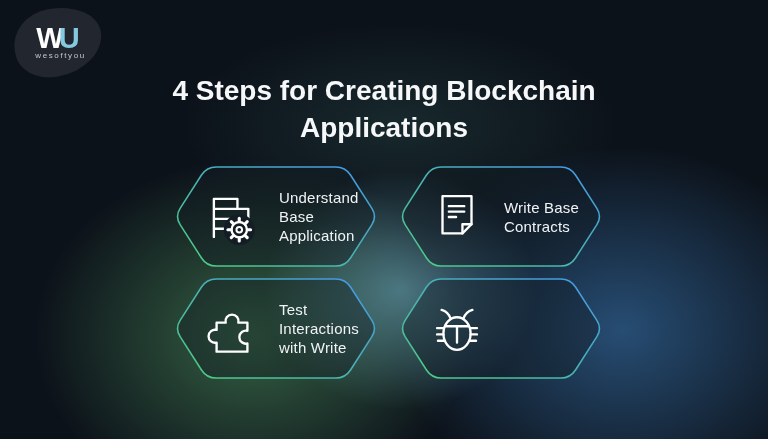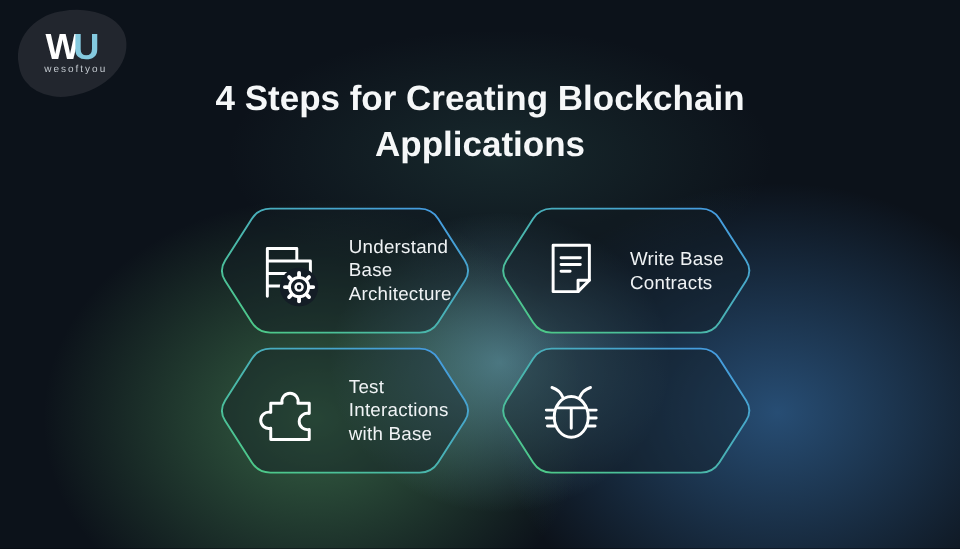--- a/index.html
+++ b/index.html
@@ -22,21 +22,21 @@
     transform:rotate(-10deg);
     display:flex;flex-direction:column;align-items:center;justify-content:center;
   }
   .logo-wu{font-weight:bold;font-size:29px;line-height:26px;letter-spacing:-1px;transform:rotate(10deg);}
   .logo-wu .w{color:#ffffff;}
   .logo-wu .u{color:#84c9df;margin-left:-4px;}
   .logo-name{font-size:8px;letter-spacing:1.6px;color:#c3c9cf;transform:rotate(10deg);margin-top:0;}
 
   
   .title{
-    position:absolute;top:56px;left:0;right:0;margin:4px auto;
+    position:absolute;top:56px;left:0;right:0;margin:16px auto;
     width:470px;text-align:center;
     color:#f5f7f8;font-size:28px;font-weight:bold;line-height:37px;
     white-space:normal;
   }
 
   
   .grid{
     position:absolute;left:171px;top:165px;
     display:grid;grid-template-columns:210px 210px;
     column-gap:15px;row-gap:9px;
@@ -93,21 +93,21 @@
             <line x1="33.6" y1="52.4" x2="31.2" y2="54.8"></line>
             <line x1="31" y1="46" x2="27.5" y2="46"></line>
             <line x1="33.6" y1="39.6" x2="31.2" y2="37.2"></line>
             <line x1="40" y1="37" x2="40" y2="33.5"></line>
             <line x1="46.4" y1="39.6" x2="48.8" y2="37.2"></line>
           </g>
           <circle cx="40" cy="46" r="3.1" stroke-width="2.2"></circle>
         </svg>
         <div class="step-label">Understand
 Base
-Architecture</div>
+Application</div>
       </div>
     </div>
 
     <div class="card">
       <svg class="hex" viewBox="-2 -2 214 107">
         <path d="M5.4 59.9 Q0 51.5 5.4 43.1 L27.6 8.4 Q33 0 43 0 L167 0 Q177 0 182.4 8.4 L204.6 43.1 Q210 51.5 204.6 59.9 L182.4 94.6 Q177 103 167 103 L43 103 Q33 103 27.6 94.6 Z" stroke="url(#hexStroke)" stroke-width="1.6" fill="rgba(18,28,34,0.40)"></path>
       </svg>
       <div class="card-body">
         <svg class="step-icon" viewBox="0 0 64 64" fill="none" stroke="#ffffff" stroke-width="2.6" stroke-linecap="round" stroke-linejoin="round">
           <path d="M16 9 H48 V40 L38 50 H16 Z"></path>
@@ -122,21 +122,21 @@
     <div class="card">
       <svg class="hex" viewBox="-2 -2 214 107">
         <path d="M5.4 59.9 Q0 51.5 5.4 43.1 L27.6 8.4 Q33 0 43 0 L167 0 Q177 0 182.4 8.4 L204.6 43.1 Q210 51.5 204.6 59.9 L182.4 94.6 Q177 103 167 103 L43 103 Q33 103 27.6 94.6 Z" stroke="url(#hexStroke)" stroke-width="1.6" fill="rgba(18,28,34,0.40)"></path>
       </svg>
       <div class="card-body">
         <svg class="step-icon" viewBox="0 0 64 64" fill="none" stroke="#ffffff" stroke-width="2.6" stroke-linecap="round" stroke-linejoin="round">
           <path d="M15 25 H25 A7.2 7.2 0 1 1 39 25 H49 V34 A7.2 7.2 0 1 0 49 48 V57 H15 V47 A7.2 7.2 0 1 1 15 33 Z"></path>
         </svg>
         <div class="step-label">Test
 Interactions
-with Base</div>
+with Write</div>
       </div>
     </div>
 
     <div class="card">
       <svg class="hex" viewBox="-2 -2 214 107">
         <path d="M5.4 59.9 Q0 51.5 5.4 43.1 L27.6 8.4 Q33 0 43 0 L167 0 Q177 0 182.4 8.4 L204.6 43.1 Q210 51.5 204.6 59.9 L182.4 94.6 Q177 103 167 103 L43 103 Q33 103 27.6 94.6 Z" stroke="url(#hexStroke)" stroke-width="1.6" fill="rgba(18,28,34,0.40)"></path>
       </svg>
       <div class="card-body">
         <svg class="step-icon" viewBox="0 0 64 64" fill="none" stroke="#ffffff" stroke-width="2.6" stroke-linecap="round" stroke-linejoin="round">
           <ellipse cx="32" cy="37" rx="15" ry="18"></ellipse>

